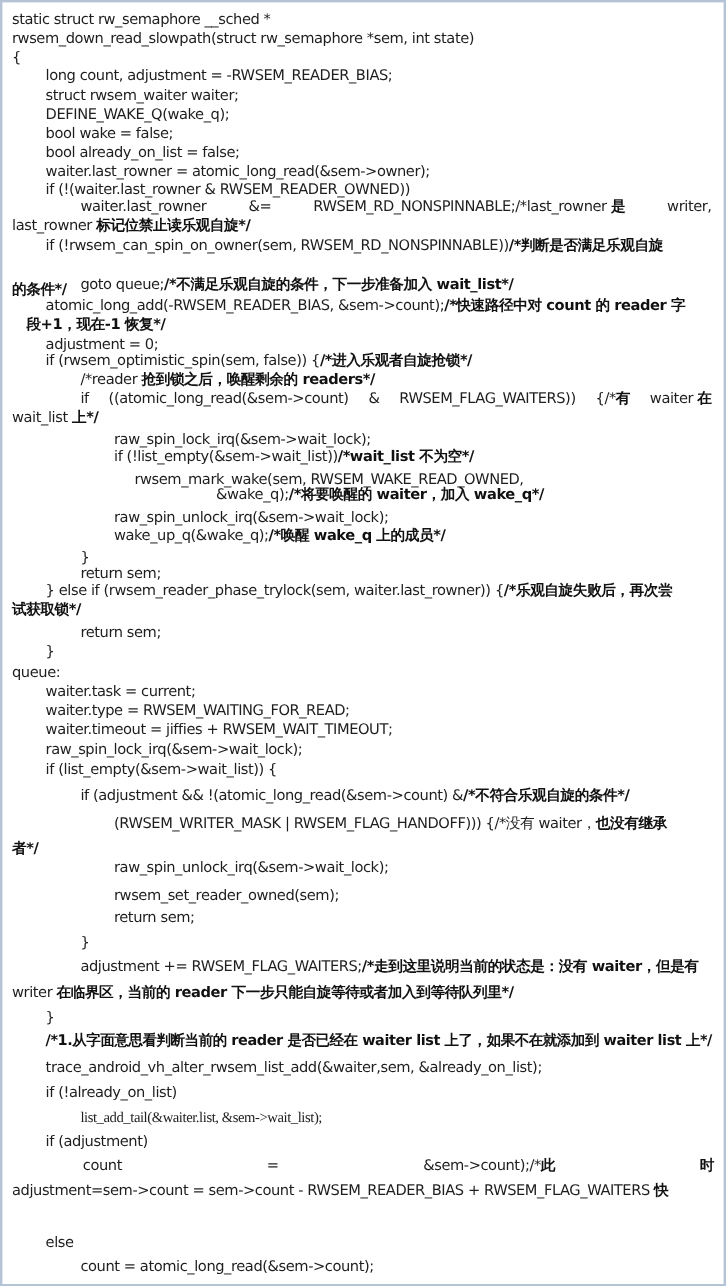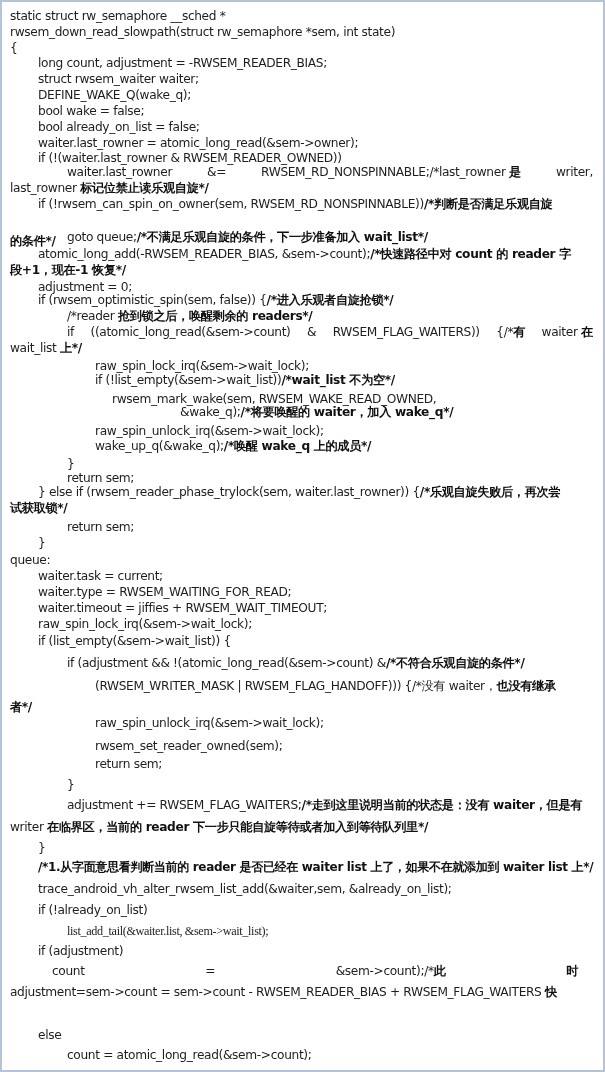--- a/index.html
+++ b/index.html
@@ -67,21 +67,21 @@
       <span>waiter.last_rowner</span>
       <span>&amp;=</span>
       <span><span>RWSEM_RD_NONSPINNABLE;/*last_rowner </span><span class="cm">是</span></span>
       <span>writer,</span>
     </div>
     <div class="ln" style="top: 181px; left: 10px;"><span>last_rowner </span><span class="cm">标记位禁止读乐观自旋*/</span></div>
     <div class="ln" style="top: 197px; left: 38px;"><span>if (!rwsem_can_spin_on_owner(sem, RWSEM_RD_NONSPINNABLE))</span><span class="cm">/*判断是否满足乐观自旋</span></div>
     <div class="ln" style="top: 214px; left: 10px; margin-top: 20px;"><span class="cm">的条件*/</span></div>
     <div class="ln" style="top: 230px; left: 67px;"><span>goto queue;</span><span class="cm">/*不满足乐观自旋的条件，下一步准备加入 wait_list*/</span></div>
     <div class="ln" style="top: 247px; left: 38px;"><span>atomic_long_add(-RWSEM_READER_BIAS, &amp;sem-&gt;count);</span><span class="cm">/*快速路径中对 count 的 reader 字</span></div>
-    <div class="ln" style="top: 263px; left: 10px;"><span class="cm">段+1，现在-1 恢复*/</span></div>
+    <div class="ln" style="top: 263px; left: 22px;"><span class="cm">段+1，现在-1 恢复*/</span></div>
     <div class="ln" style="top: 280px; left: 38px;"><span>adjustment = 0;</span></div>
     <div class="ln" style="top: 293px; left: 38px;"><span>if (rwsem_optimistic_spin(sem, false)) {</span><span class="cm">/*进入乐观者自旋抢锁*/</span></div>
     <div class="ln" style="top: 309px; left: 67px;"><span>/*reader </span><span class="cm">抢到锁之后，唤醒剩余的 readers*/</span></div>
     <div class="ln just" style="top: 325px; left: 67px; width: 526px;">
       <span>if</span>
       <span>((atomic_long_read(&amp;sem-&gt;count)</span>
       <span>&amp;</span>
       <span>RWSEM_FLAG_WAITERS))</span>
       <span><span>{/*</span><span class="cm">有</span></span>
       <span><span>waiter </span><span class="cm">在</span></span>
@@ -113,21 +113,21 @@
     <div class="ln" style="top: 757px; left: 95px;"><span>return sem;</span></div>
     <div class="ln" style="top: 778px; left: 67px;"><span>}</span></div>
     <div class="ln" style="top: 798px; left: 67px;"><span>adjustment += RWSEM_FLAG_WAITERS;</span><span class="cm">/*走到这里说明当前的状态是：没有 waiter，但是有</span></div>
     <div class="ln" style="top: 820px; left: 10px;"><span>writer </span><span class="cm">在临界区，当前的 reader 下一步只能自旋等待或者加入到等待队列里*/</span></div>
     <div class="ln" style="top: 841px; left: 38px;"><span>}</span></div>
     <div class="ln" style="top: 860px; left: 38px; transform: scaleX(0.988);"><span class="cm">/*1.从字面意思看判断当前的 reader 是否已经在 waiter list 上了，如果不在就添加到 waiter list 上*/</span></div>
     <div class="ln" style="top: 882px; left: 38px;"><span>trace_android_vh_alter_rwsem_list_add(&amp;waiter,sem, &amp;already_on_list);</span></div>
     <div class="ln" style="top: 903px; left: 38px;"><span>if (!already_on_list)</span></div>
     <div class="ln" style="top: 924px; left: 67px; font-family: Liberation Serif, serif;"><span>list_add_tail(&amp;waiter.list, &amp;sem-&gt;wait_list);</span></div>
     <div class="ln" style="top: 944px; left: 38px;"><span>if (adjustment)</span></div>
-    <div class="ln just" style="top: 964px; left: 52px; width: 526px;">
+    <div class="ln just" style="top: 964px; left: 69px; width: 526px;">
       <span>count</span>
       <span>=</span>
       <span><span>&amp;sem-&gt;count);/*</span><span class="cm">此</span></span>
       <span><span></span><span class="cm">时</span></span>
     </div>
     <div class="ln" style="top: 985px; left: 10px;"><span>adjustment=sem-&gt;count = sem-&gt;count - RWSEM_READER_BIAS + RWSEM_FLAG_WAITERS </span><span class="cm">快</span></div>
     <div class="ln" style="top: 1028px; left: 38px;"><span>else</span></div>
     <div class="ln" style="top: 1048px; left: 67px;"><span>count = atomic_long_read(&amp;sem-&gt;count);</span></div>
   </div>
 

